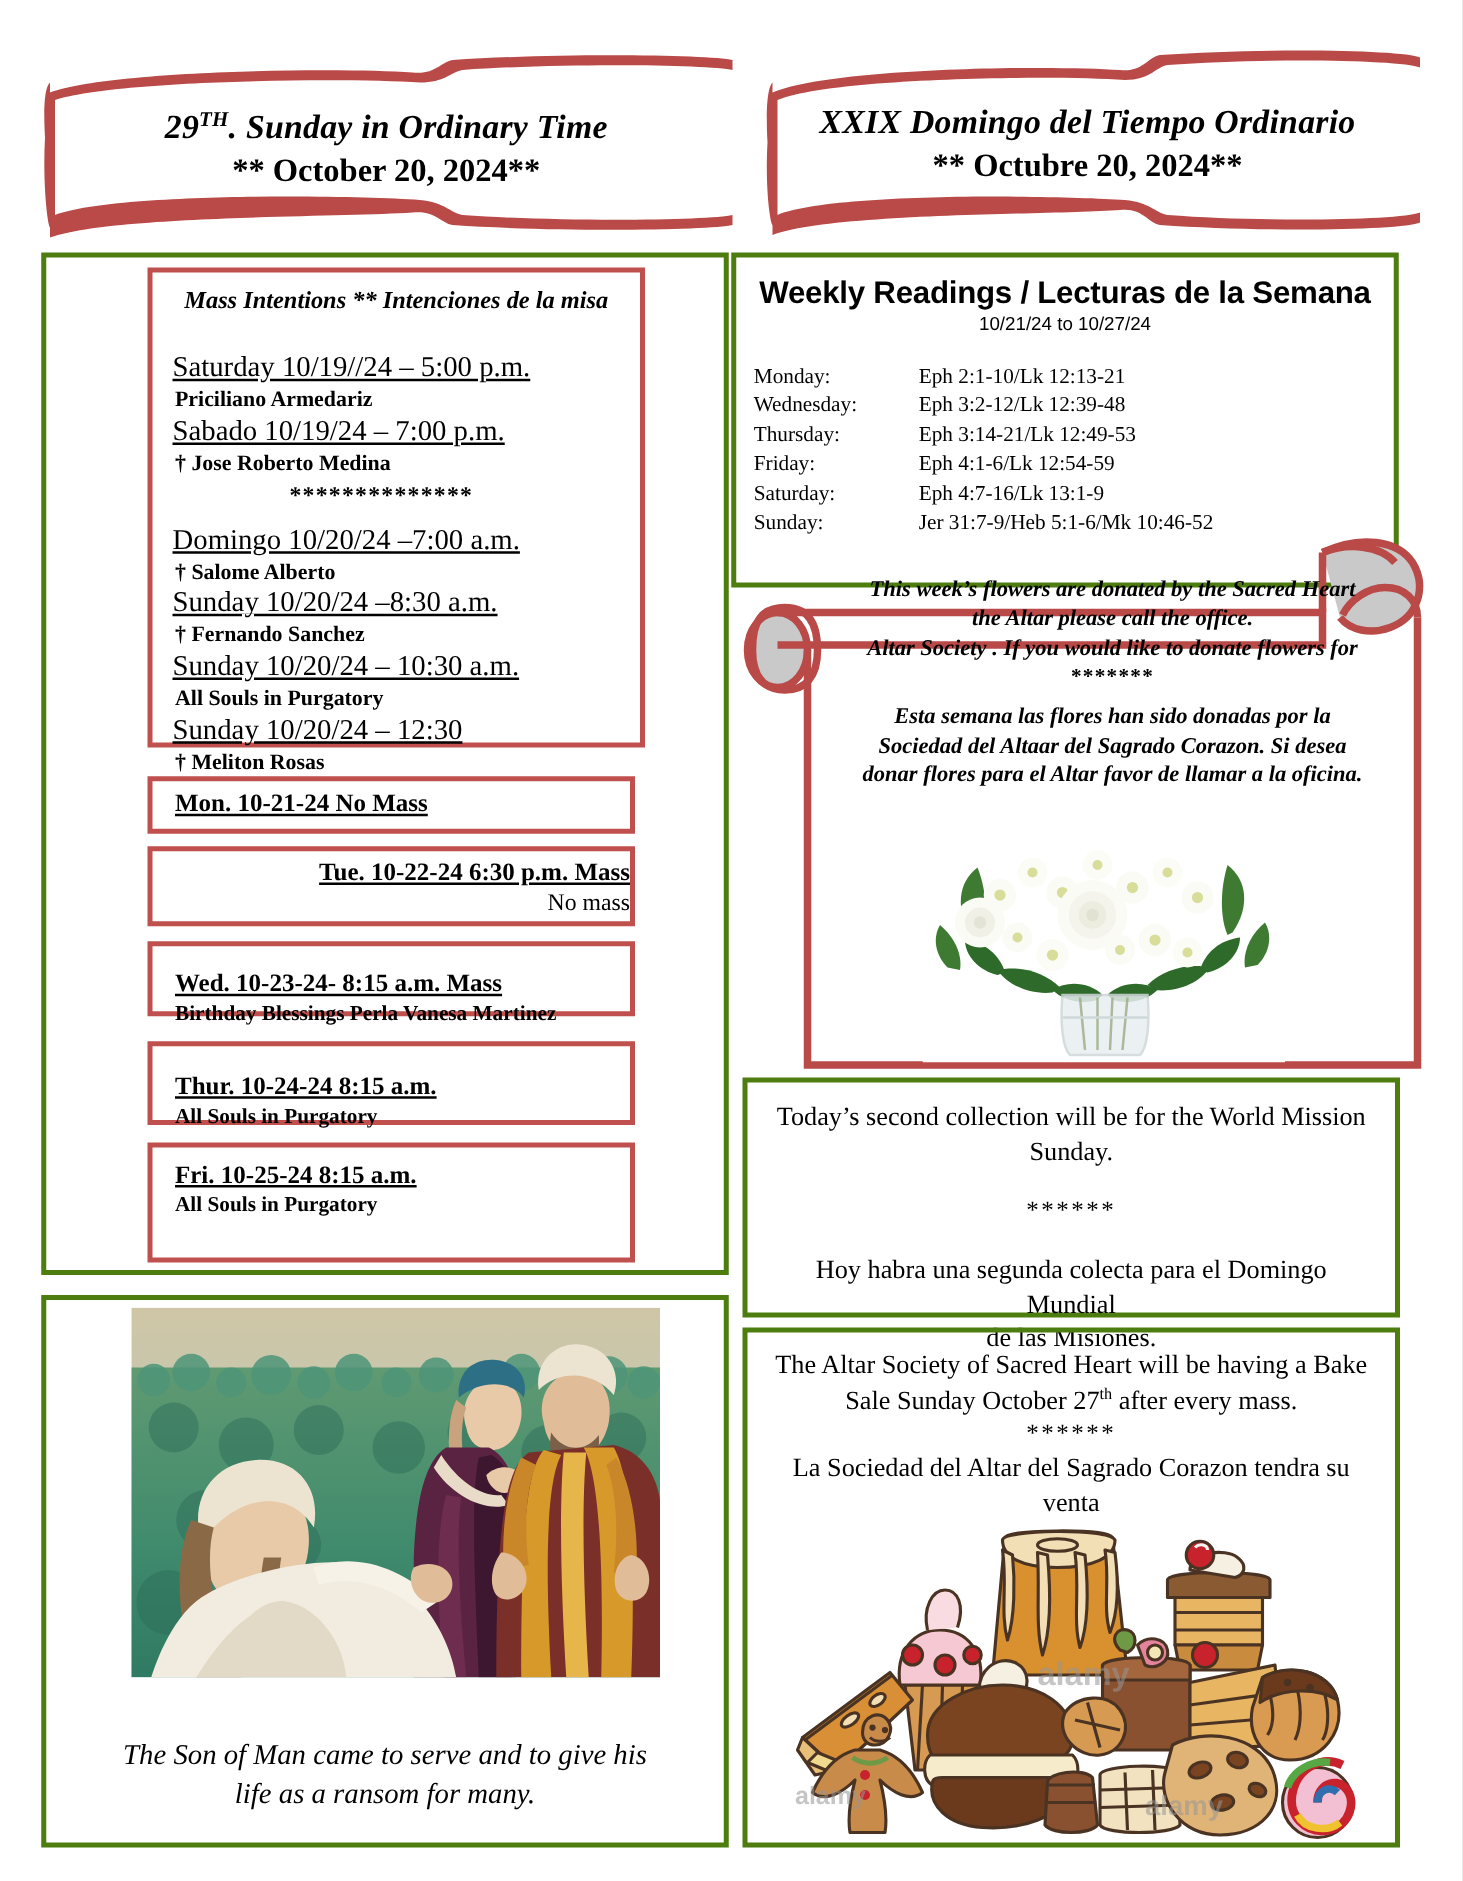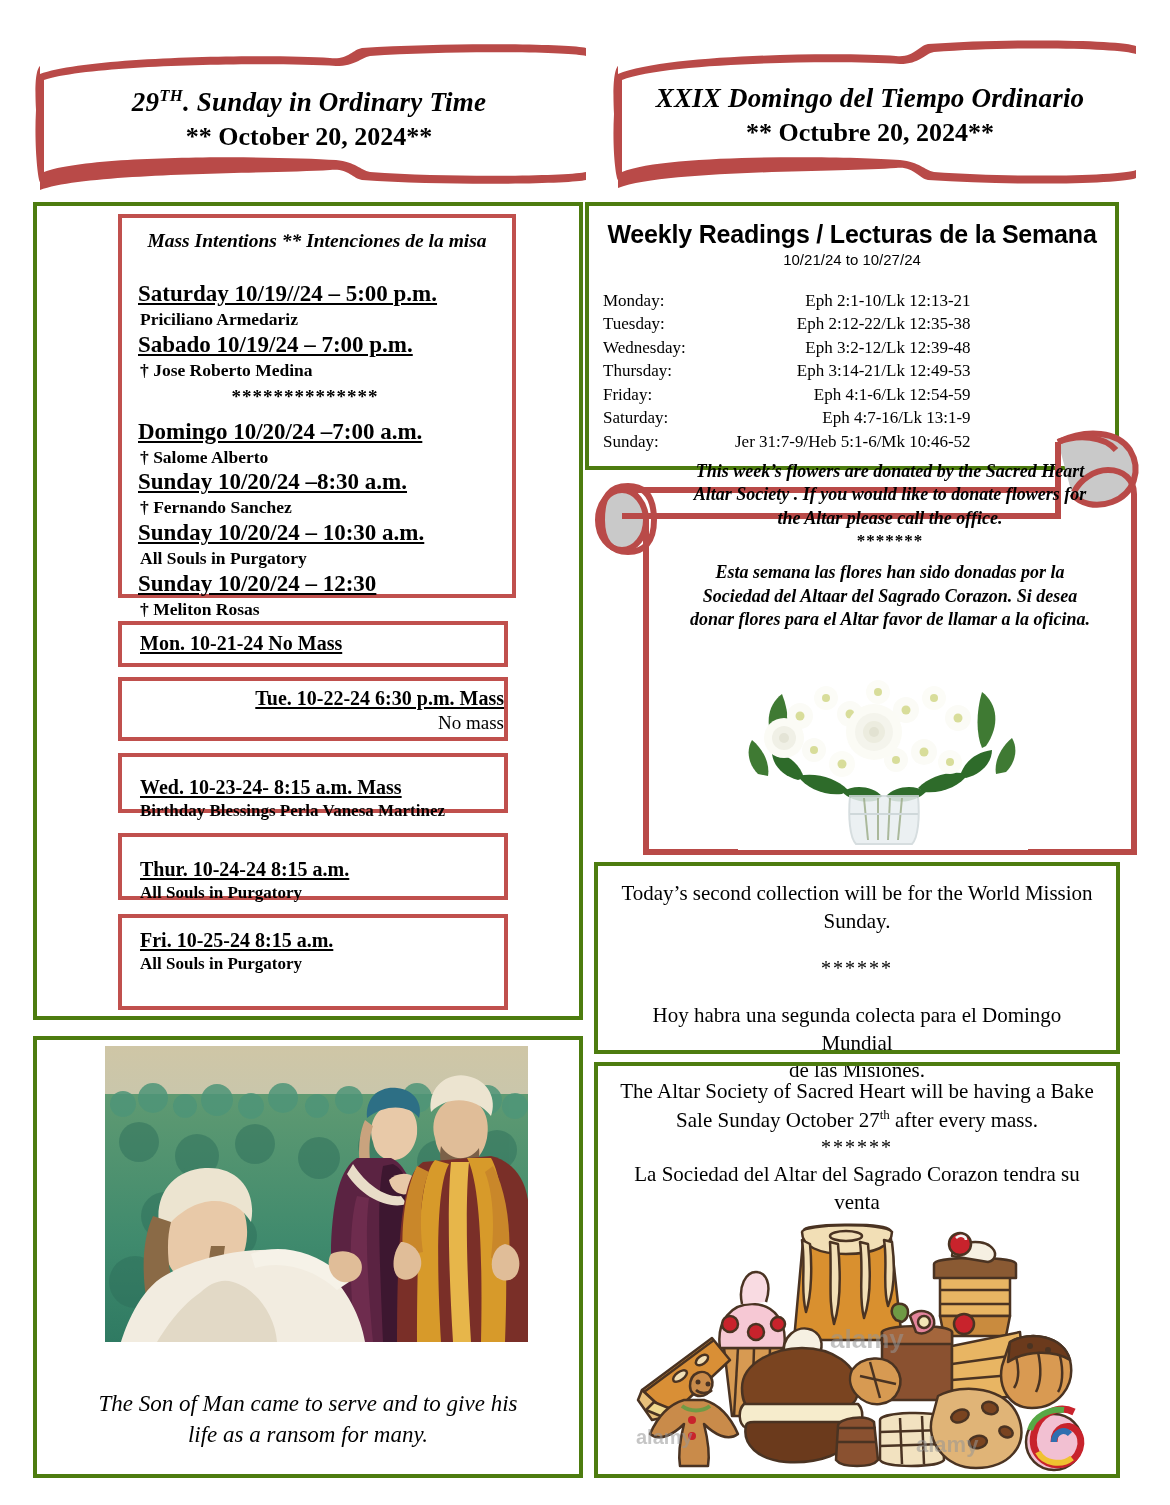--- a/index.html
+++ b/index.html
@@ -63,21 +63,21 @@
   
   .mi-title {
     text-align: center;
     font-weight: bold;
     font-style: italic;
     font-size: 19.5px;
     margin: 12px 0 28px 0;
   }
   .mi-list { padding: 0 0 0 16px; }
   .mi-head {
-    font-weight: bold;
+    font-weight: normal;
     font-size: 23px;
     text-decoration: underline;
     text-underline-offset: 2px;
     line-height: 1.22;
     white-space: nowrap;
   }
   .mi-sub {
     font-weight: bold;
     font-size: 17.5px;
     line-height: 1.3;
@@ -125,21 +125,21 @@
     font-size: 15px;
     margin-top: 2px;
   }
   table.wr {
     margin: 22px 0 0 14px;
     border-collapse: collapse;
     font-size: 17px;
   }
   table.wr td { padding: 0 0 1px 0; line-height: 1.32; vertical-align: top; }
   table.wr td.day { width: 132px; }
-  table.wr td.ref { white-space: nowrap; text-align: right; }
+  table.wr td.ref { white-space: nowrap; }
 
   
   .fl-text {
     font-style: italic;
     font-weight: bold;
     font-size: 18px;
     text-align: center;
     line-height: 1.3;
   }
   .fl-stars {
@@ -406,24 +406,20 @@
   <div class="frame" style="left:585px; top:202px; width:534px; height:268px;">
     <div class="wr-title">Weekly Readings / Lecturas de la Semana</div>
     <div class="wr-sub">10/21/24 to 10/27/24</div>
     <table class="wr">
       <tbody>
         <tr>
           <td class="day">Monday:</td>
           <td class="ref">Eph 2:1-10/Lk 12:13-21</td>
         </tr>
         <tr>
-          <td class="day">Tuesday:</td>
-          <td class="ref">Eph 2:12-22/Lk 12:35-38</td>
-        </tr>
-        <tr>
           <td class="day">Wednesday:</td>
           <td class="ref">Eph 3:2-12/Lk 12:39-48</td>
         </tr>
         <tr>
           <td class="day">Thursday:</td>
           <td class="ref">Eph 3:14-21/Lk 12:49-53</td>
         </tr>
         <tr>
           <td class="day">Friday:</td>
           <td class="ref">Eph 4:1-6/Lk 12:54-59</td>
@@ -452,22 +448,22 @@
       <path d="M14,96 C14,72 22,62 40,62 C58,62 66,74 66,96
                C66,118 56,128 40,128 C24,128 14,118 14,96 Z" fill="none" stroke="#b94a48" stroke-width="6"></path>
       <path d="M58,96 L58,428 L546,428 L546,70" fill="none" stroke="#b94a48" stroke-width="6"></path>
       <path d="M486,68 C492,56 506,46 520,46 C536,46 546,56 546,70" fill="none" stroke="#b94a48" stroke-width="6"></path>
       <path d="M470,18 L470,66" fill="none" stroke="#b94a48" stroke-width="6"></path>
       <path d="M470,18 C490,10 516,12 528,26" fill="none" stroke="#b94a48" stroke-width="6"></path>
     </svg>
 
     <div class="fl-text" style="position:absolute; left:76px; top:36px; width:452px;">
       <div>This week’s flowers are donated by the Sacred Heart</div>
+      <div>the Altar please call the office.</div>
       <div>Altar Society . If you would like to donate flowers for</div>
-      <div>the Altar please call the office.</div>
       <div class="fl-stars">*******</div>
       <div class="fl-gap"></div>
       <div>Esta semana las flores han sido donadas por la</div>
       <div>Sociedad del Altaar del Sagrado Corazon. Si desea</div>
       <div>donar flores para el Altar favor de llamar a la oficina.</div>
     </div>
 
     <div class="art" style="left:150px; top:230px; width:290px; height:196px;">
       <svg viewBox="0 0 290 196" preserveAspectRatio="none">
         <rect x="0" y="0" width="290" height="196" fill="#ffffff"></rect>

